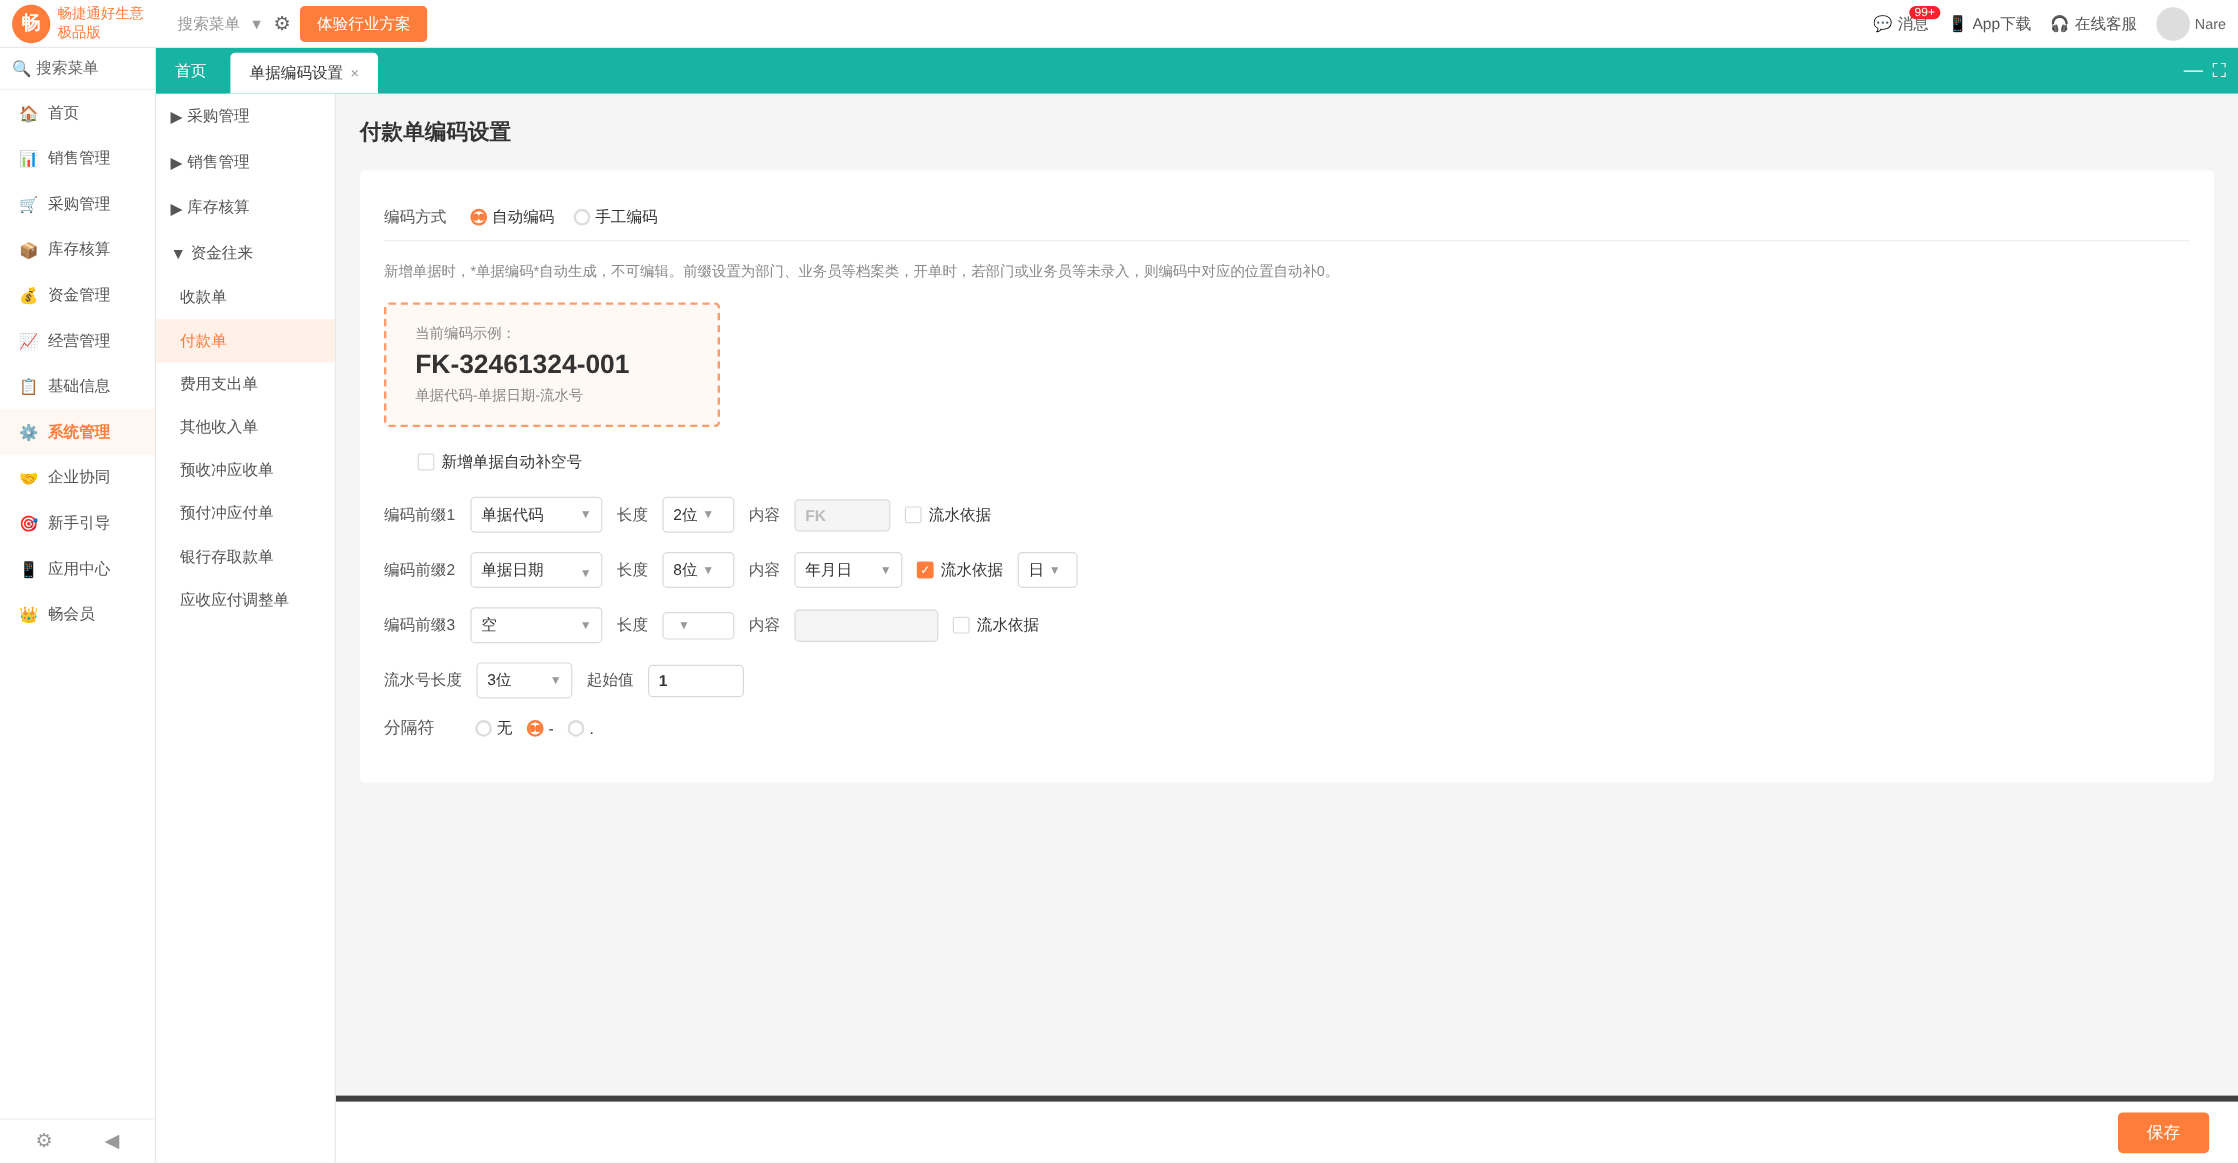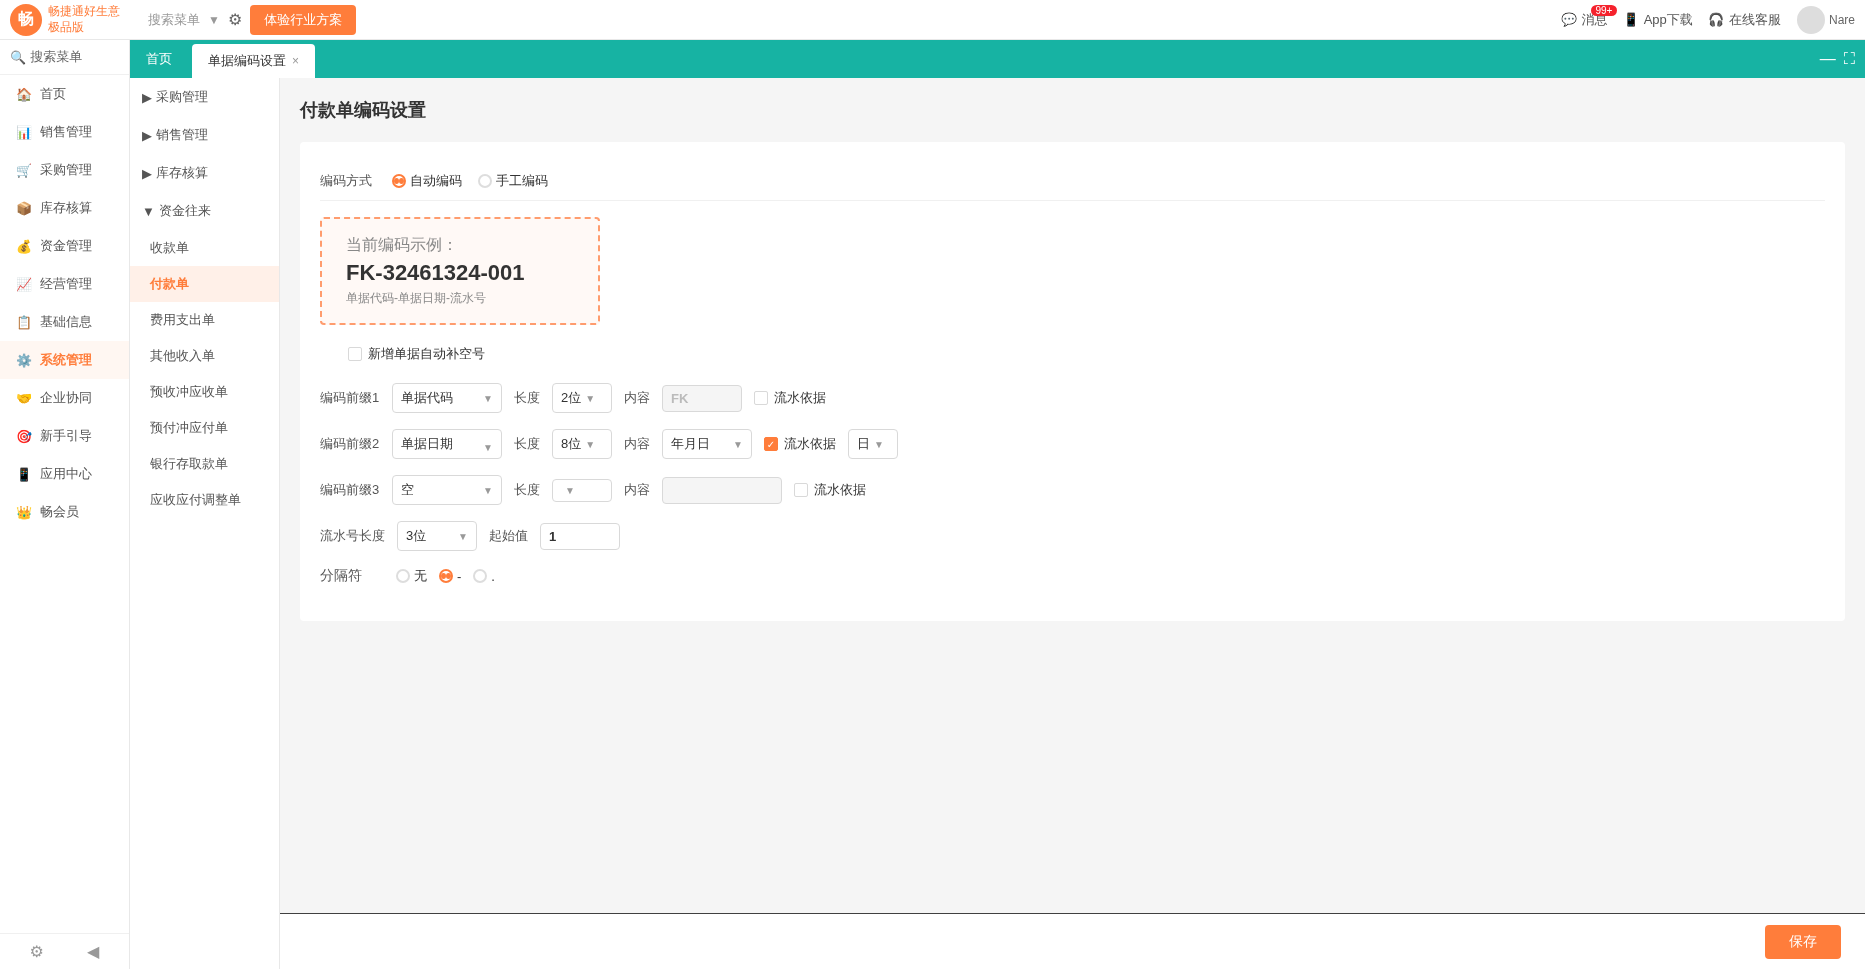--- a/index.html
+++ b/index.html
@@ -71,41 +71,41 @@
     .sub-sidebar {
       width: 150px;
       background: #fff;
       border-right: 1px solid #e8e8e8;
       overflow-y: auto;
       flex-shrink: 0;
     }
     .sub-menu-group { }
     .sub-menu-header { padding: 10px 12px; color: #555; font-size: 13px; display: flex; align-items: center; gap: 4px; cursor: pointer; }
     .sub-menu-item { padding: 9px 12px 9px 20px; font-size: 13px; color: #555; cursor: pointer; }
-    .sub-menu-item.active { background: #fff0e8; color: #ff7d3b; font-weight: bold; }
+    .sub-menu-item.active { background: #fff0e8; color: #ff7d3b; font-weight: normal; }
 
     
     .page-content { flex: 1; background: #f5f5f5; overflow-y: auto; padding: 20px; }
     .page-title { font-size: 18px; font-weight: bold; color: #333; margin-bottom: 20px; }
 
     
     .settings-card { background: #fff; border-radius: 4px; padding: 20px; }
     .encoding-method { display: flex; align-items: flex-end; gap: 20px; padding: 10px 0; margin-bottom: 16px; border-bottom: 1px solid #f0f0f0; }
     .encoding-label { font-size: 13px; color: #555; }
     .radio-group { display: flex; align-items: center; gap: 16px; }
     .radio-item { display: flex; align-items: center; gap: 4px; cursor: pointer; font-size: 13px; }
     .radio-dot { width: 14px; height: 14px; border-radius: 50%; border: 2px solid #ddd; display: flex; align-items: center; justify-content: center; }
     .radio-dot.selected { border-color: #ff7d3b; }
     .radio-dot.selected::after { content: ''; width: 6px; height: 6px; background: #ff7d3b; border-radius: 50%; }
 
     .hint-text { font-size: 12px; color: #888; line-height: 1.6; margin-bottom: 16px; }
 
     
     .preview-box { border: 2px dashed #ff9c6e; background: #fff9f6; border-radius: 4px; padding: 16px 24px; display: inline-block; margin-bottom: 20px; min-width: 280px; }
-    .preview-label { font-size: 16px; color: #888; margin-bottom: 4px; }
+    .preview-label { font-size: 12px; color: #888; margin-bottom: 4px; }
     .preview-code { font-size: 22px; font-weight: bold; color: #333; }
     .preview-desc { font-size: 12px; color: #888; margin-top: 4px; }
 
     
     .auto-fill-row { display: flex; gap: 8px; margin-bottom: 20px; margin-left: 28px; }
     .checkbox-item { display: flex; align-items: center; gap: 6px; cursor: pointer; }
     .checkbox-box { width: 14px; height: 14px; border: 1px solid #d9d9d9; border-radius: 2px; display: flex; align-items: center; justify-content: center; }
     .checkbox-box.checked { background: #ff7d3b; border-color: #ff7d3b; color: white; font-size: 10px; }
 
     
@@ -120,21 +120,21 @@
     
     .checkbox-with-text { display: flex; align-items: center; gap: 6px; }
 
     
     .separator-row { display: flex; align-items: center; gap: 16px; margin-bottom: 16px; }
     .separator-label { font-size: 14px; color: #555; min-width: 60px; }
     .separator-options { display: flex; align-items: center; gap: 12px; }
     .separator-radio { display: flex; align-items: center; gap: 4px; font-size: 13px; cursor: pointer; }
 
     
-    .bottom-bar { height: 56px; background: #fff; border-top: 1px solid #404040; display: flex; align-items: center; justify-content: flex-end; padding: 0 24px; flex-shrink: 0; }
+    .bottom-bar { height: 56px; background: #fff; border-top: 5px solid #404040; display: flex; align-items: center; justify-content: flex-end; padding: 0 24px; flex-shrink: 0; }
     .save-btn { background: #ff7d3b; color: white; border: none; padding: 8px 24px; border-radius: 4px; font-size: 14px; cursor: pointer; }
 
     
     .length-select { display: flex; align-items: center; border: 1px solid #d9d9d9; border-radius: 4px; padding: 5px 8px; min-width: 60px; background: white; cursor: pointer; gap: 4px; font-size: 13px; color: #333; }
   </style>
 </head>
 <body>
 
 <div class="topbar">
   <div class="topbar-left">
@@ -319,20 +319,21 @@
                   <span>自动编码</span>
                 </label>
                 <label class="radio-item">
                   <div class="radio-dot"></div>
                   <span>手工编码</span>
                 </label>
               </div>
             </div>
 
             
+            <div class="hint-text">新增单据时，*单据编码*自动生成，不可编辑。前缀设置为部门、业务员等档案类，开单时，若部门或业务员等未录入，则编码中对应的位置自动补0。</div>
 
             
             <div class="preview-box">
               <div class="preview-label">当前编码示例：</div>
               <div class="preview-code">FK-32461324-001</div>
               <div class="preview-desc">单据代码-单据日期-流水号</div>
             </div>
 
             
             <div class="auto-fill-row">

